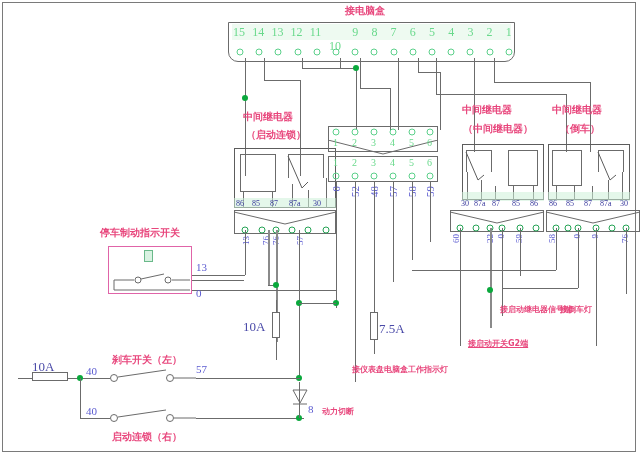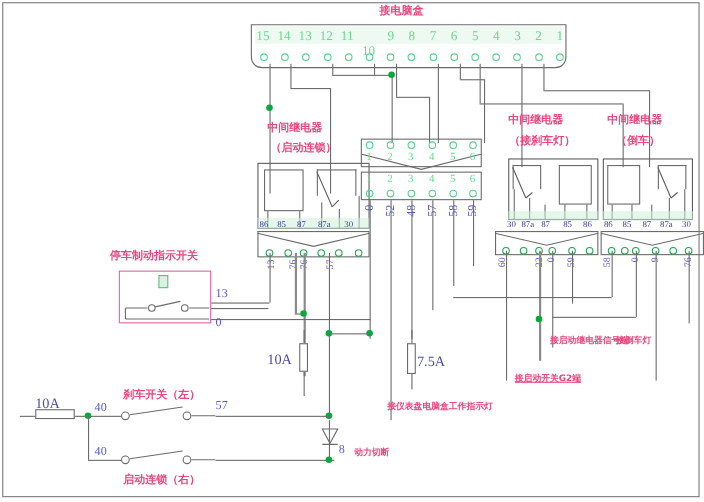--- a/index.html
+++ b/index.html
@@ -228,21 +228,21 @@
 
   <div class="node" style="left:336px;top:303px;"></div>
   <div class="wire h" style="left:299px;top:303px;width:37px;"></div>
 
   <div class="wire v" style="left:374px;top:300px;height:54px;"></div>
   <div class="fuse" style="left:370px;top:312px;width:8px;height:28px;"></div>
   <div class="t amp" style="left:379px;top:322px;">7.5A</div>
   <div class="t cn-red-sm" style="left:352px;top:366px;">接仪表盘电脑盒工作指示灯</div>
 
   <div class="t cn-red" style="left:462px;top:105px;">中间继电器</div>
-  <div class="t cn-red" style="left:463px;top:124px;">（接刹车灯）</div>
+  <div class="t cn-red" style="left:463px;top:124px;">（中间继电器）</div>
 
   <div class="box" style="left:462px;top:144px;width:82px;height:56px;border-color:#5c5c5c;"></div>
   <div class="box" style="left:466px;top:150px;width:26px;height:22px;border-bottom:none;"></div>
   <svg style="position:absolute;left:464px;top:148px;width:34px;height:40px;">
     <line x1="2" y1="4" x2="14" y2="32" stroke="#5c5c5c" stroke-width="1"></line>
     <line x1="14" y1="32" x2="20" y2="27" stroke="#5c5c5c" stroke-width="1"></line>
   </svg>
   <div class="box" style="left:508px;top:150px;width:30px;height:36px;"></div>
   <div class="wire v" style="left:467px;top:172px;height:28px;"></div>
   <div class="wire v" style="left:481px;top:180px;height:20px;"></div>

